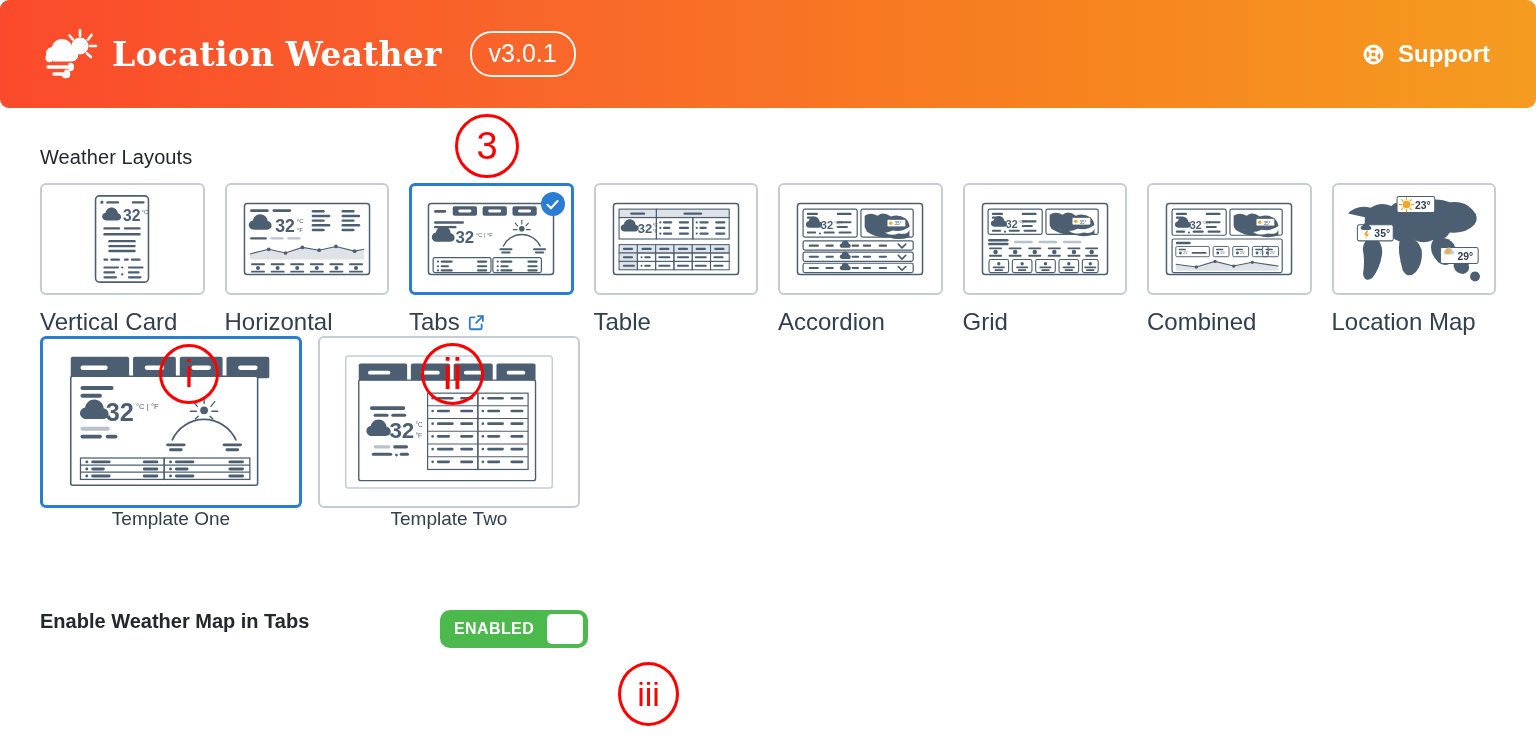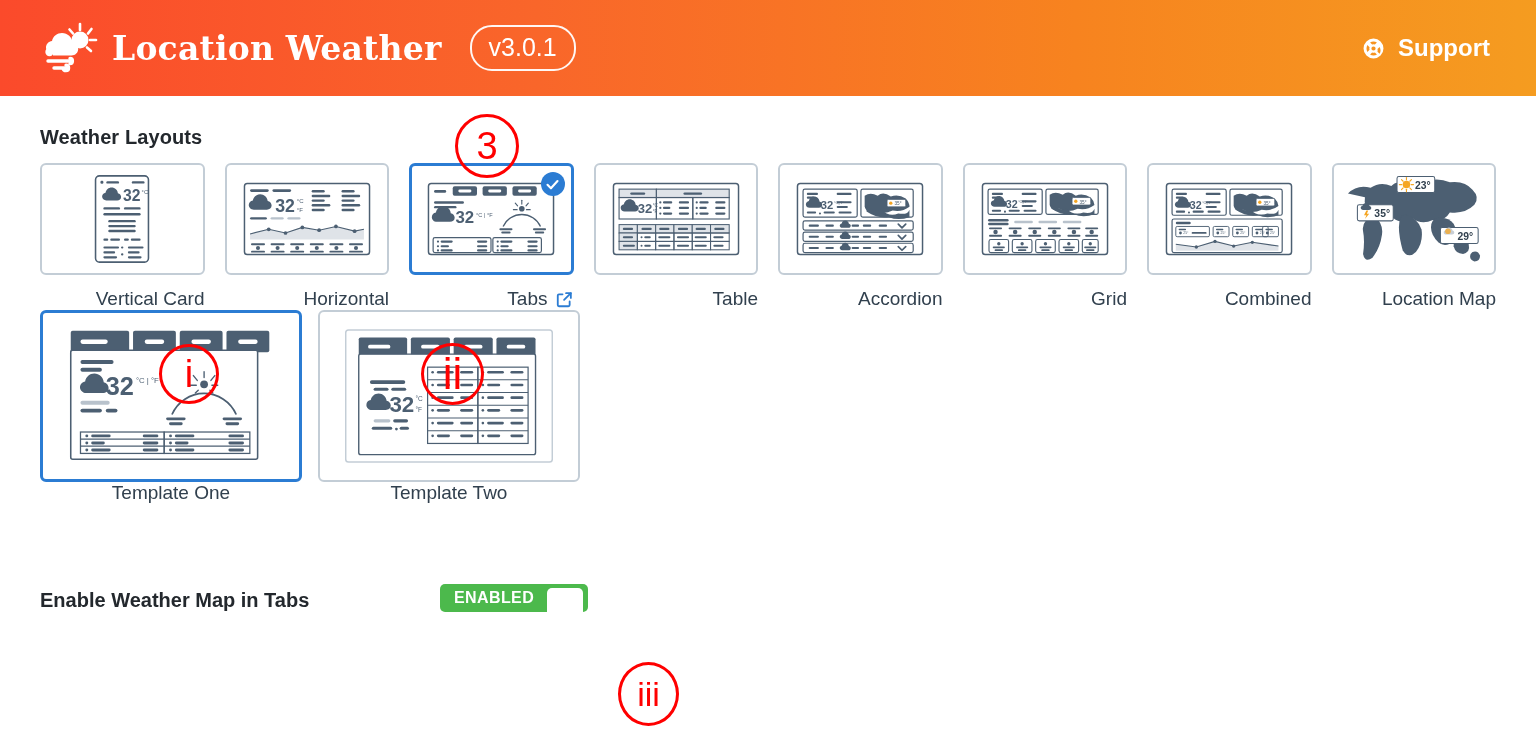--- a/index.html
+++ b/index.html
@@ -7,25 +7,26 @@
   body {
     width: 1536px; height: 750px;
     background: #ffffff;
     font-family: "Liberation Sans", sans-serif;
     overflow: hidden;
     position: relative;
   }
 
   
   .header {
-    height: 96px;
+    height: 108px;
     background: linear-gradient(90deg, #fb4a2b 0%, #f9662a 35%, #f7831f 70%, #f59c20 100%);
     display: flex; align-items: center;
     padding: 0 46px 0 40px;
     position: relative;
+    border-radius: 9px;
   }
   .brand { display: flex; align-items: center; gap: 14px; }
   .logo-icon { width: 58px; height: 52px; flex: none; }
   .brand-name {
     color: #ffffff;
     font-family: "DejaVu Serif", serif;
     font-size: 33px; font-weight: 700;
     letter-spacing: .2px; white-space: nowrap;
   }
   .version-badge {
@@ -39,22 +40,22 @@
     margin-left: auto;
     display: flex; align-items: center; gap: 13px;
     color: #fff; font-size: 24px; font-weight: 700;
     text-decoration: none; white-space: nowrap;
   }
   .support svg { display:block; }
 
   
   .content { padding: 26px 40px 0 40px; position: relative; }
   .section-title {
-    font-size: 20px; font-weight: 700; color: #23282d;
-    margin: 4px 0 14px 0; letter-spacing: .1px;
+    font-size: 20px; font-weight: 400; color: #23282d;
+    margin: 12px 0 14px 0; letter-spacing: .1px;
   }
   #templates-title { margin-top: 28px; }
 
   
   .layout-row { display: flex; gap: 20px; }
   .layout-item { width: 170px; }
   .thumb {
     position: relative;
     height: 112px;
     border: 2px solid #c3cdd6;
@@ -66,22 +67,22 @@
   .thumb.selected { border-color: #2b7cd3; border-width: 3px; }
   .thumb svg { display: block; }
   .check-badge {
     position: absolute; top: 6px; right: 6px;
     width: 24px; height: 24px; border-radius: 50%;
     background: #2b7cd3; color: #fff;
     display: flex; align-items: center; justify-content: center;
   }
   .layout-label {
     margin-top: 13px; text-align: center;
-    font-size: 19px; color: #31404e; font-weight: 400;
-    display: flex; align-items: center; justify-content: flex-end; gap: 7px;
+    font-size: 24px; color: #31404e; font-weight: 400;
+    display: flex; align-items: center; justify-content: flex-start; gap: 7px;
     white-space: nowrap;
   }
   .ext-link { display: inline-flex; }
 
   
   .template-row { display: flex; gap: 16px; }
   .tpl-thumb {
     width: 262px; height: 172px;
     border: 2px solid #c3cdd6; border-radius: 6px;
     background: #fff;
@@ -89,32 +90,32 @@
     overflow: hidden;
   }
   .tpl-thumb.selected { border-color: #2b7cd3; border-width: 3px; }
   .tpl-label {
     margin-top: 0; text-align: center;
     font-size: 19px; color: #31404e; white-space: nowrap;
   }
 
   
   .toggle-row {
-    display: flex; align-items: flex-end;
+    display: flex; align-items: flex-start;
     margin-top: 80px;
   }
   .toggle-label {
     font-size: 20px; font-weight: 700; color: #23282d;
     width: 400px;
   }
   .switch {
     position: relative;
     display: inline-flex; align-items: center; justify-content: flex-start;
-    width: 148px; height: 28px;
-    background: #4cb94c; border-radius: 5px;
+    width: 148px; height: 38px;
+    background: #4cb94c; border-radius: 10px;
     padding: 0 6px 0 0; cursor: pointer;
   }
   .switch-text {
     color: #fff; font-size: 16px; font-weight: 700;
     letter-spacing: .4px; padding-left: 14px;
   }
   .switch-knob {
     position: absolute; right: 5px; top: 4px;
     width: 36px; height: 30px;
     background: #fff; border-radius: 5px;

